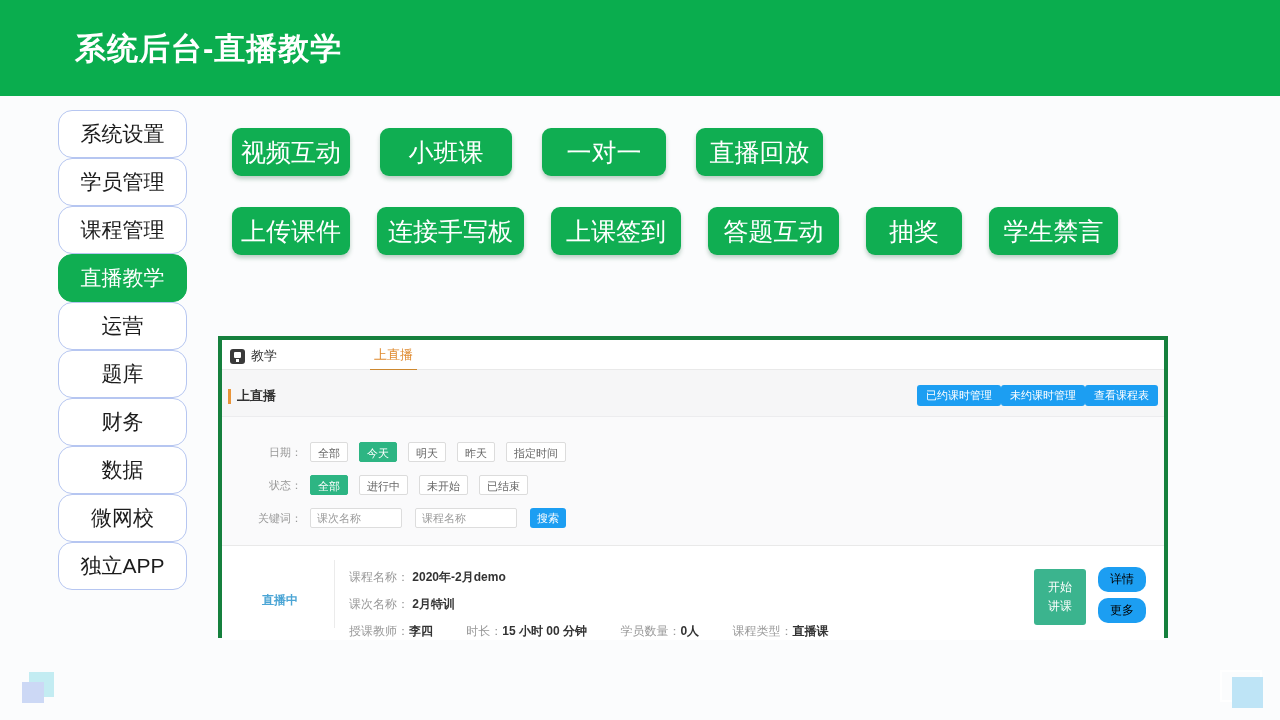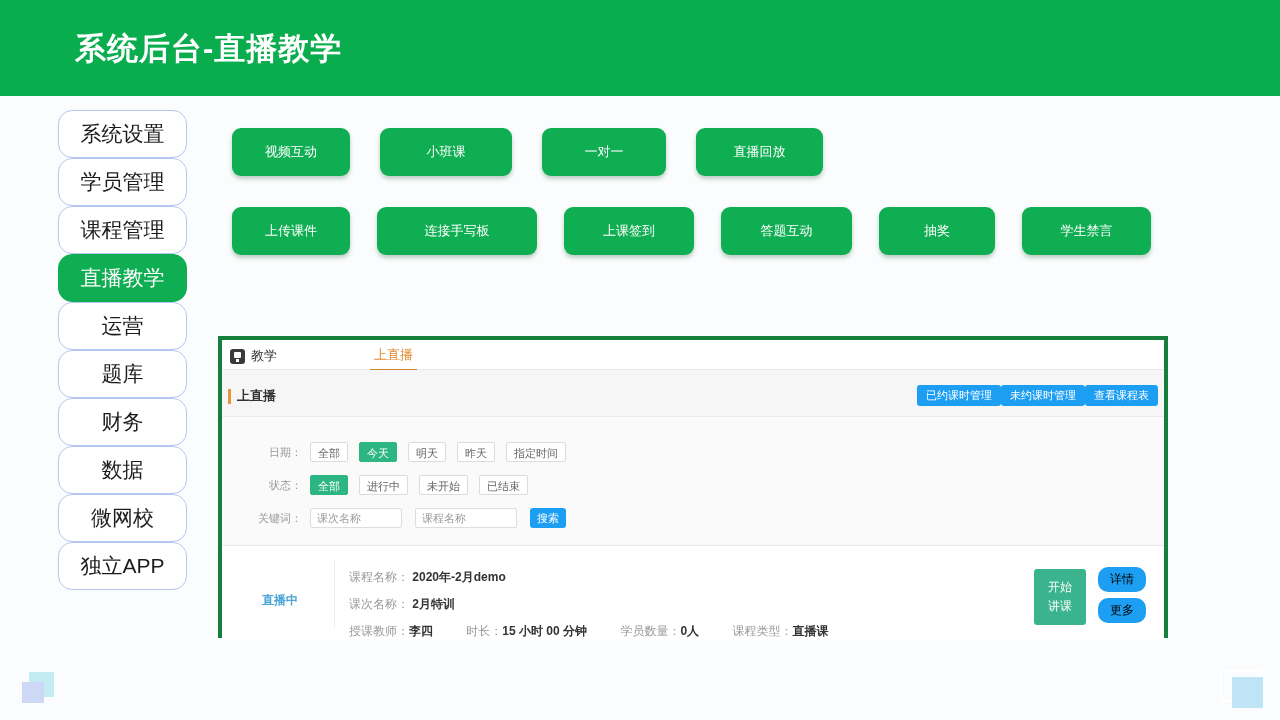--- a/index.html
+++ b/index.html
@@ -16,21 +16,21 @@
   .side-item{height:48px;background:#fff;border:1px solid #b6c6f1;border-radius:14px;
              display:flex;align-items:center;justify-content:center;
              font-size:21px;color:#1c1c1c;cursor:pointer;box-sizing:border-box;}
   .side-item.active{background:#10ae52;border-color:#10ae52;color:#fff;}
 
   
   .feat-row{position:absolute;display:flex;}
   .feat-row.r1{left:232px;top:128px;gap:30px;}
   .feat-row.r2{left:232px;top:207px;gap:27px;}
   .feat-btn{height:48px;background:#10ae52;border:none;border-radius:9px;color:#fff;
-            font-size:13px;font-family:inherit;display:flex;align-items:center;justify-content:center;
+            font-size:25px;font-family:inherit;display:flex;align-items:center;justify-content:center;
             cursor:pointer;box-shadow:0 3px 4px rgba(20,90,50,.28);}
 
   
   .panel{position:absolute;left:218px;top:336px;width:950px;height:302px;background:#fff;
          border:4px solid #15803d;box-sizing:border-box;font-size:12px;}
   .tabbar{position:absolute;left:0;top:0;width:100%;height:30px;background:#fff;border-bottom:1px solid #e9e9e9;box-sizing:border-box;}
   .brand{position:absolute;left:8px;top:7px;display:flex;align-items:center;gap:6px;color:#333;font-size:13px;}
   .brand-icon{width:15px;height:15px;background:#3a3a3a;border-radius:3px;position:relative;display:inline-block;}
   .brand-icon::after{content:"";position:absolute;left:4px;top:3px;width:7px;height:6px;background:#fff;border-radius:1px;}
   .brand-icon::before{content:"";position:absolute;left:6px;top:10px;width:3px;height:3px;background:#fff;}
@@ -104,24 +104,24 @@
 
   <div class="feat-row r1">
     <button class="feat-btn" style="width:118px">视频互动</button>
     <button class="feat-btn" style="width:132px">小班课</button>
     <button class="feat-btn" style="width:124px">一对一</button>
     <button class="feat-btn" style="width:127px">直播回放</button>
   </div>
 
   <div class="feat-row r2">
     <button class="feat-btn" style="width:118px">上传课件</button>
-    <button class="feat-btn" style="width:160px">连接手写板</button>
+    <button class="feat-btn" style="width:147px">连接手写板</button>
     <button class="feat-btn" style="width:130px">上课签到</button>
     <button class="feat-btn" style="width:131px">答题互动</button>
-    <button class="feat-btn" style="width:116px">抽奖</button>
+    <button class="feat-btn" style="width:96px">抽奖</button>
     <button class="feat-btn" style="width:129px">学生禁言</button>
   </div>
 
   <div class="panel">
 
     <div class="tabbar">
       <span class="brand">
         <span class="brand-icon"></span>
         <span>教学</span>
       </span>

